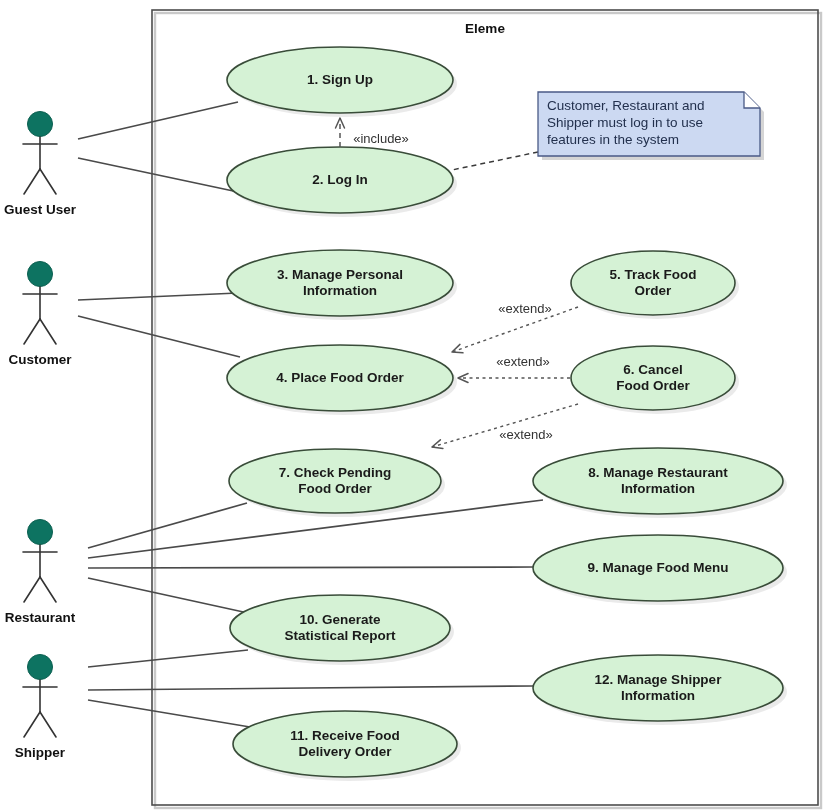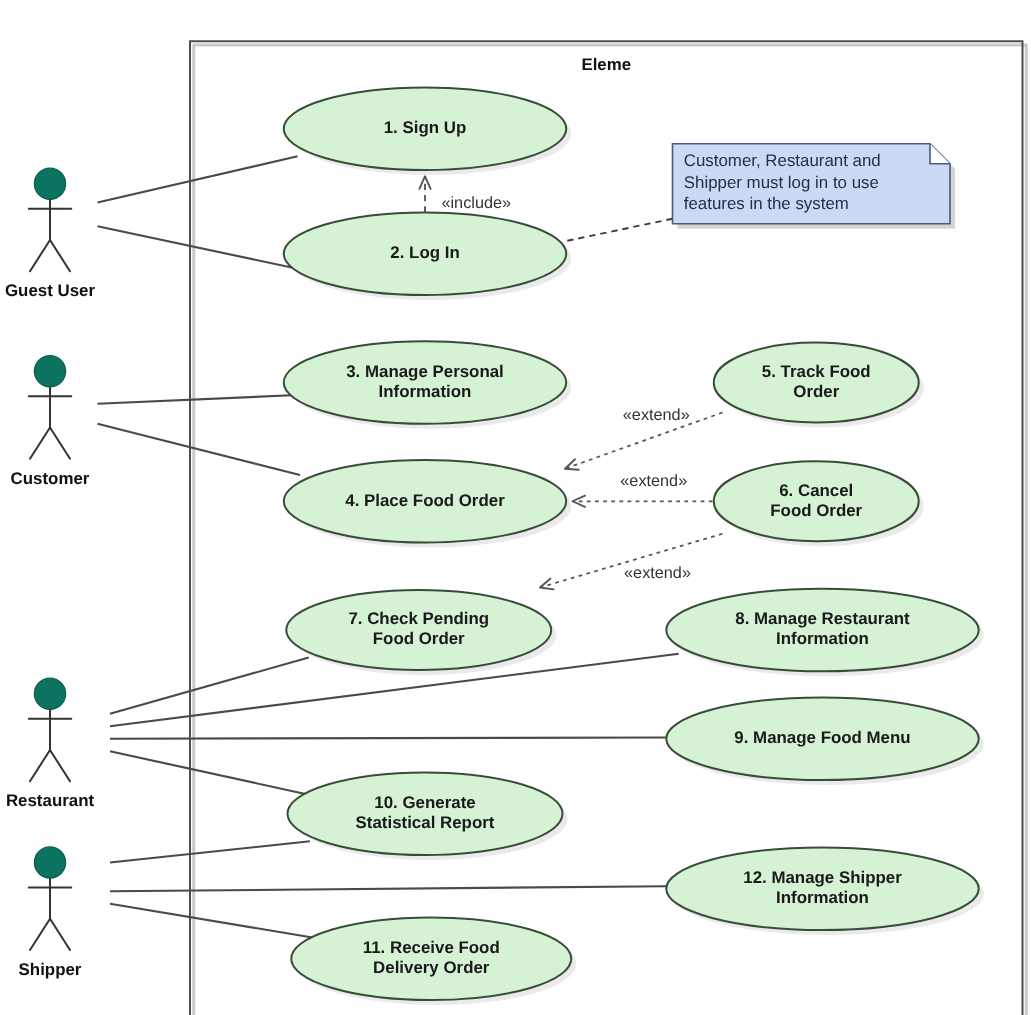--- a/index.html
+++ b/index.html
@@ -10,21 +10,20 @@
   body {
     width: 825px;
     height: 812px;
     font-family: "Liberation Sans", sans-serif;
     overflow: hidden;
   }
   #diagram-root {
     position: relative;
     width: 825px;
     height: 768px;
-    margin-top: 23px;
   }
   svg#uml {
     display: block;
     width: 825px;
     height: 812px;
   }
   .uc-ellipse {
     fill: #d5f2d5;
     stroke: #394c39;
     stroke-width: 1.6;

